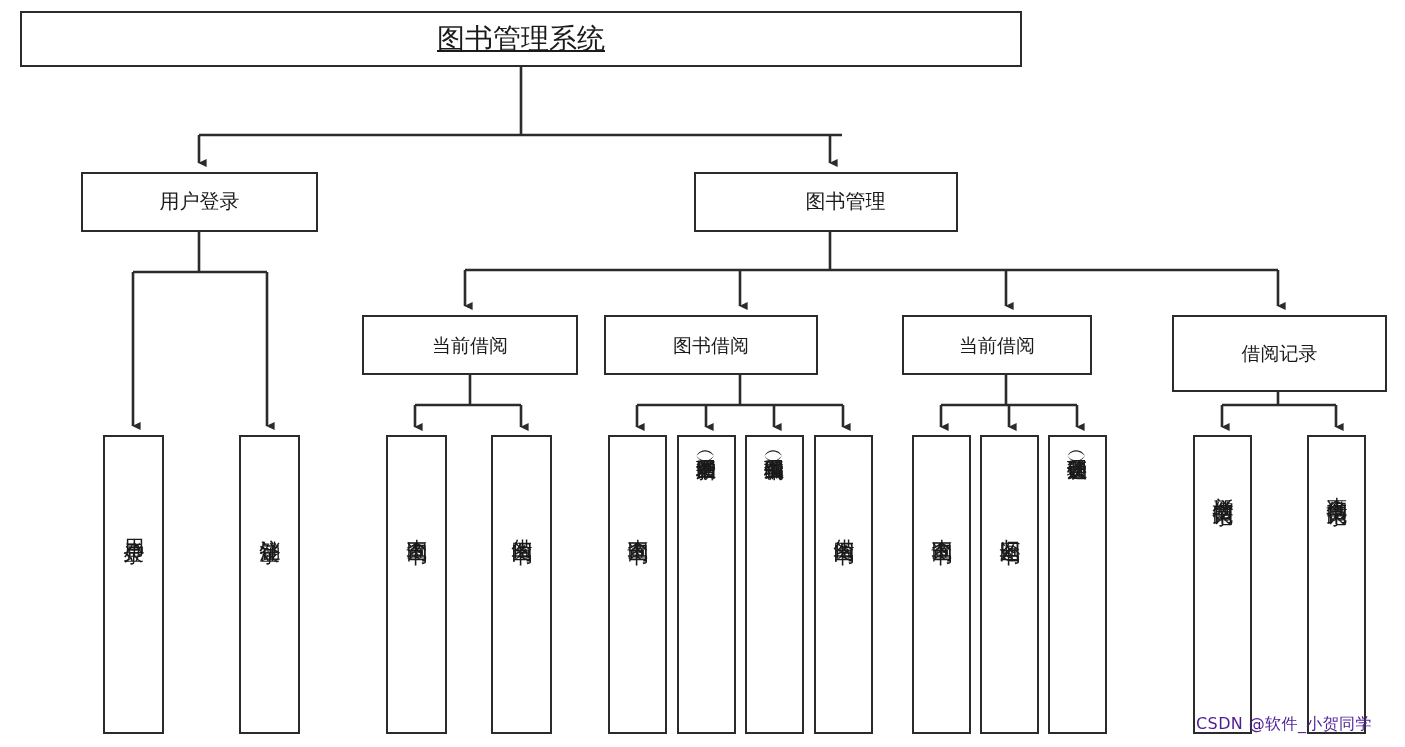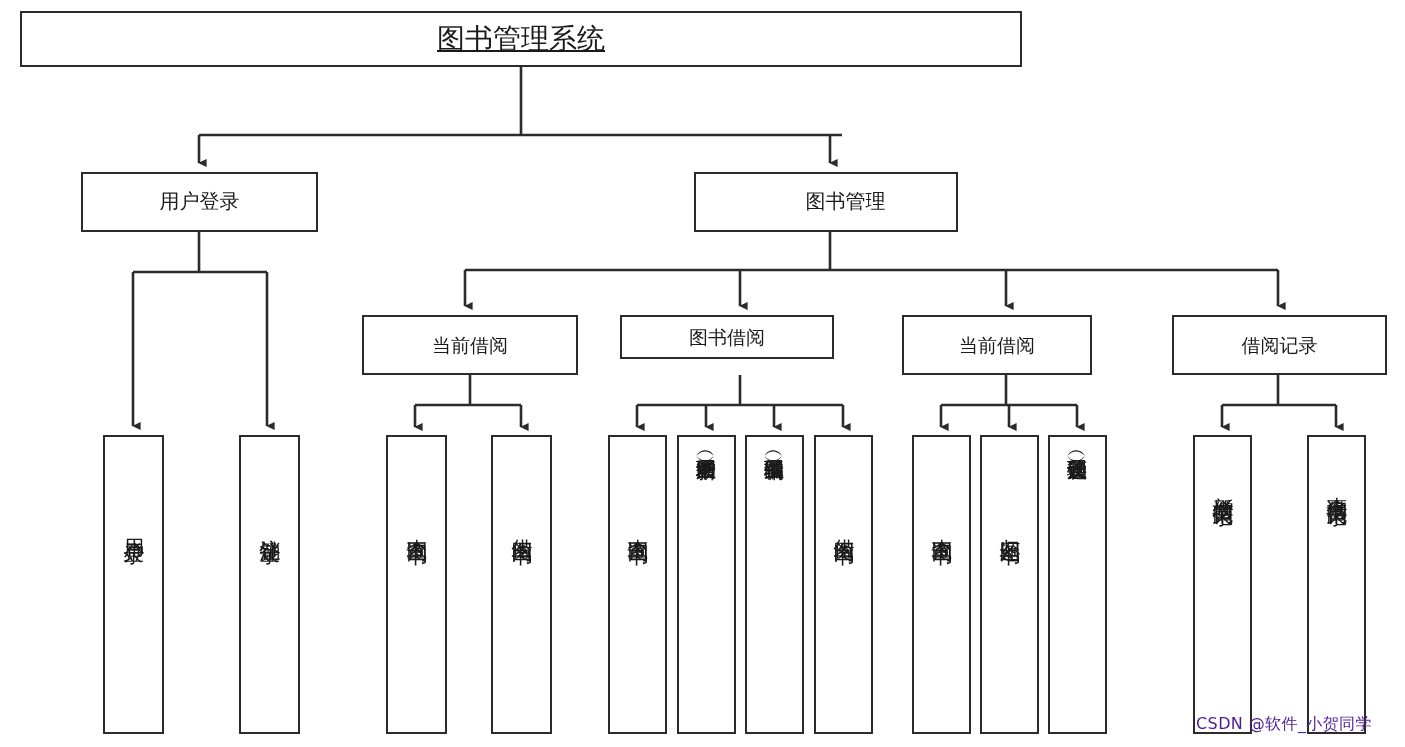--- a/index.html
+++ b/index.html
@@ -147,27 +147,27 @@
   <div class="node-box node-l1" style="left:81px; top:172px; width:237px; height:60px;">
     <span class="node-label">用户登录</span>
   </div>
   <div class="node-box node-l1" style="left:694px; top:172px; width:264px; height:60px;padding-left:39px;">
     <span class="node-label">图书管理</span>
   </div>
 
   <div class="node-box node-l2" style="left:362px; top:315px; width:216px; height:60px;">
     <span class="node-label">当前借阅</span>
   </div>
-  <div class="node-box node-l2" style="left:620px; top:315px; width:214px; height:44px;justify-content:center;">
+  <div class="node-box node-l2" style="left:604px; top:315px; width:214px; height:60px;justify-content:center;">
     <span class="node-label">图书借阅</span>
   </div>
   <div class="node-box node-l2" style="left:902px; top:315px; width:190px; height:60px;">
     <span class="node-label">当前借阅</span>
   </div>
-  <div class="node-box node-l2" style="left:1172px; top:315px; width:215px; height:60px;">
+  <div class="node-box node-l2" style="left:1172px; top:315px; width:215px; height:77px;">
     <span class="node-label">借阅记录</span>
   </div>
 
   <div class="node-box node-leaf leaf-short" style="left:103px; top:435px; width:61px; height:299px;">
     <span class="node-label">用户登录</span>
   </div>
   <div class="node-box node-leaf leaf-short" style="left:239px; top:435px; width:61px; height:299px;">
     <span class="node-label">注销登录</span>
   </div>
 

